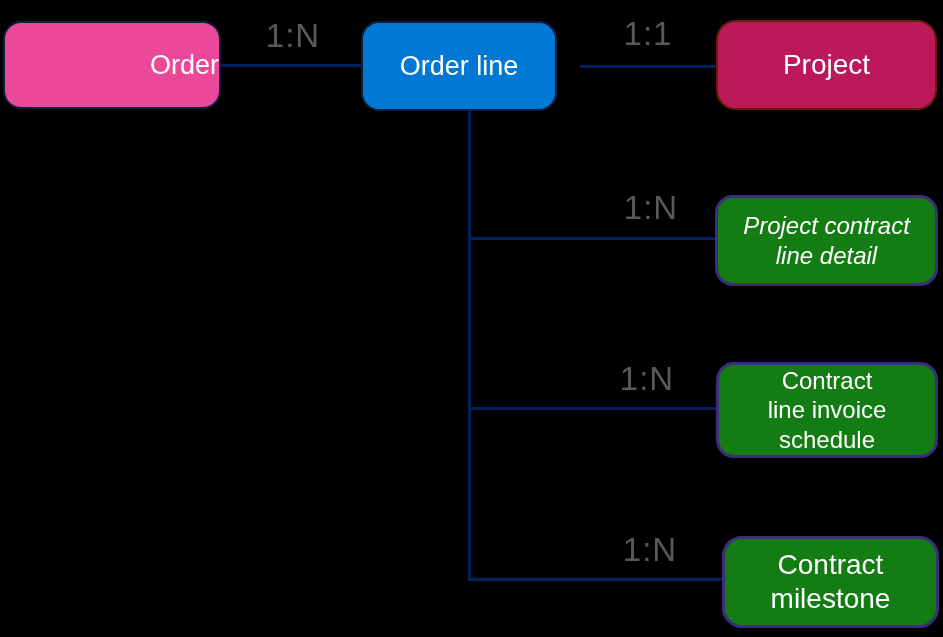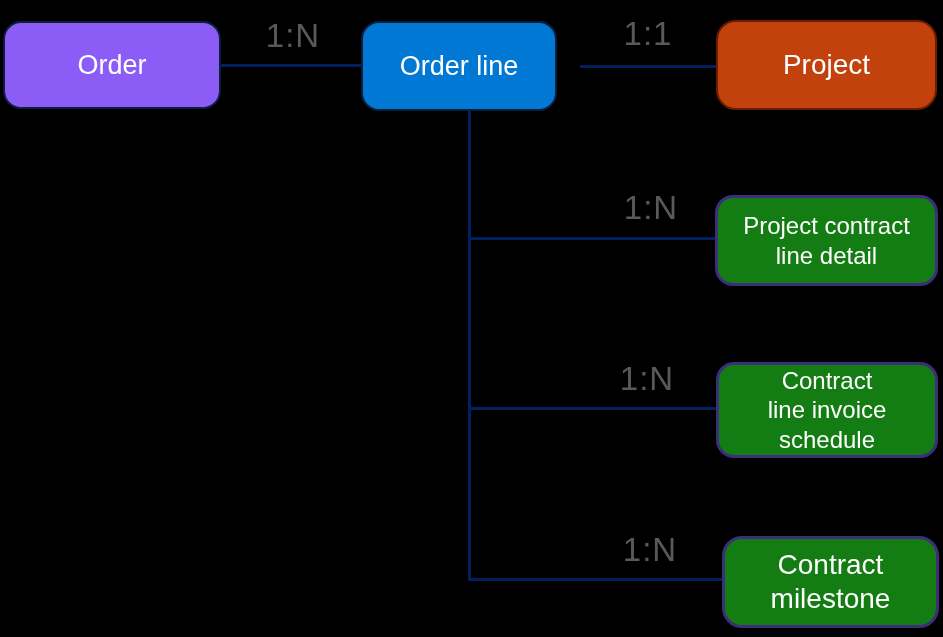--- a/index.html
+++ b/index.html
@@ -42,20 +42,21 @@
   }
   .node-project {
     left: 716px; top: 20px; width: 221px; height: 90px;
     border-width: 2px; border-radius: 20px;
     font-size: 28px;
   }
   .node-project-contract-line-detail {
     left: 715px; top: 195px; width: 223px; height: 91px;
     border-width: 3px; border-radius: 18px;
     font-size: 24px;
+    font-style: italic;
   }
   .node-contract-line-invoice-schedule {
     left: 716px; top: 362px; width: 222px; height: 96px;
     border-width: 3px; border-radius: 18px;
     font-size: 24px;
   }
   .node-contract-milestone {
     left: 722px; top: 536px; width: 217px; height: 92px;
     border-width: 3px; border-radius: 20px;
     font-size: 28px;
@@ -98,29 +99,29 @@
   <div class="connector conn-branch-pcld"></div>
   <div class="connector conn-branch-clis"></div>
   <div class="connector conn-branch-cm"></div>
 
   <div class="cardinality card-1">1:N</div>
   <div class="cardinality card-2">1:1</div>
   <div class="cardinality card-3">1:N</div>
   <div class="cardinality card-4">1:N</div>
   <div class="cardinality card-5">1:N</div>
 
-  <div class="node node-order" style="background: #8b5cf6; border-color: rgb(10, 31, 61); color: rgb(255, 255, 255);">
+  <div class="node node-order" style="background: #ec4899; border-color: rgb(10, 31, 61); color: rgb(255, 255, 255); justify-content: flex-end;">
     <span class="node-label">Order</span>
   </div>
 
   <div class="node node-order-line" style="background: rgb(0, 120, 212); border-color: rgb(10, 31, 61); color: rgb(255, 255, 255);">
     <span class="node-label">Order line</span>
   </div>
 
-  <div class="node node-project" style="background: #c2410c; border-color: rgb(107, 29, 0); color: rgb(255, 255, 255);">
+  <div class="node node-project" style="background: #be185d; border-color: rgb(107, 29, 0); color: rgb(255, 255, 255);">
     <span class="node-label">Project</span>
   </div>
 
   <div class="node node-project-contract-line-detail" style="background: rgb(19, 125, 19); border-color: rgb(61, 46, 124); color: rgb(255, 255, 255);">
     <span class="node-label">Project contract
 line detail</span>
   </div>
 
   <div class="node node-contract-line-invoice-schedule" style="background: rgb(19, 125, 19); border-color: rgb(61, 46, 124); color: rgb(255, 255, 255);">
     <span class="node-label">Contract

